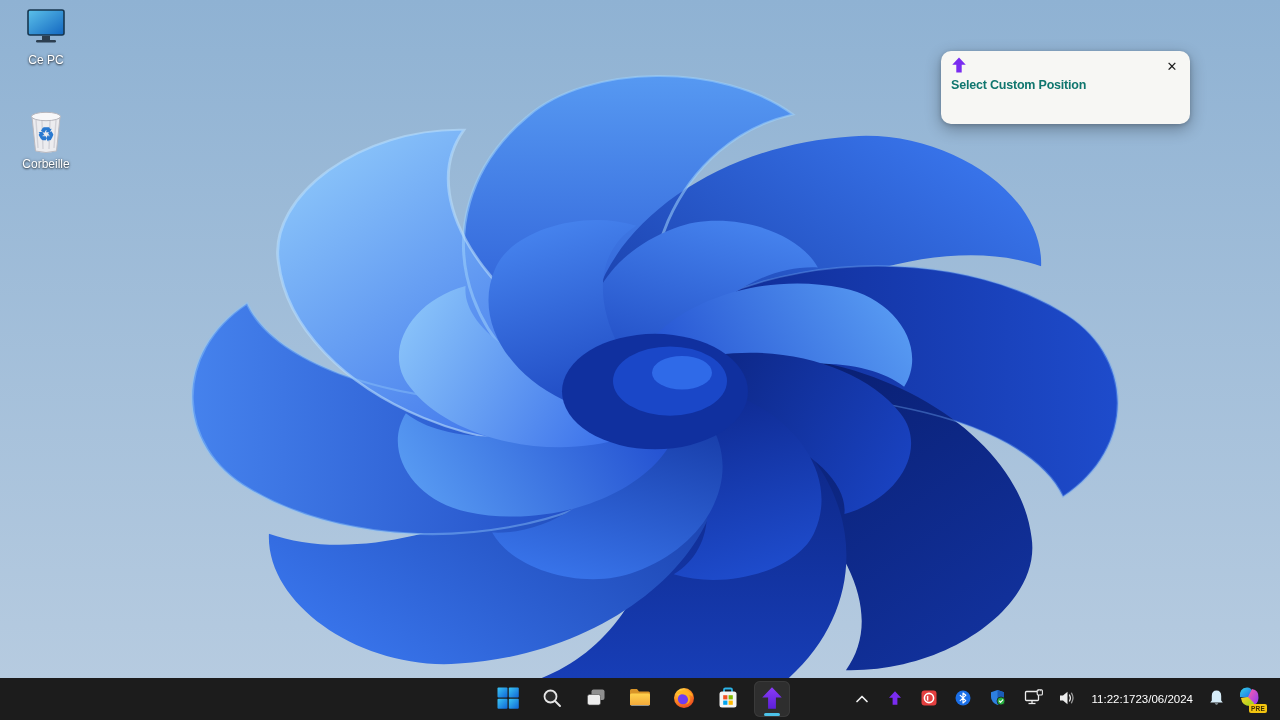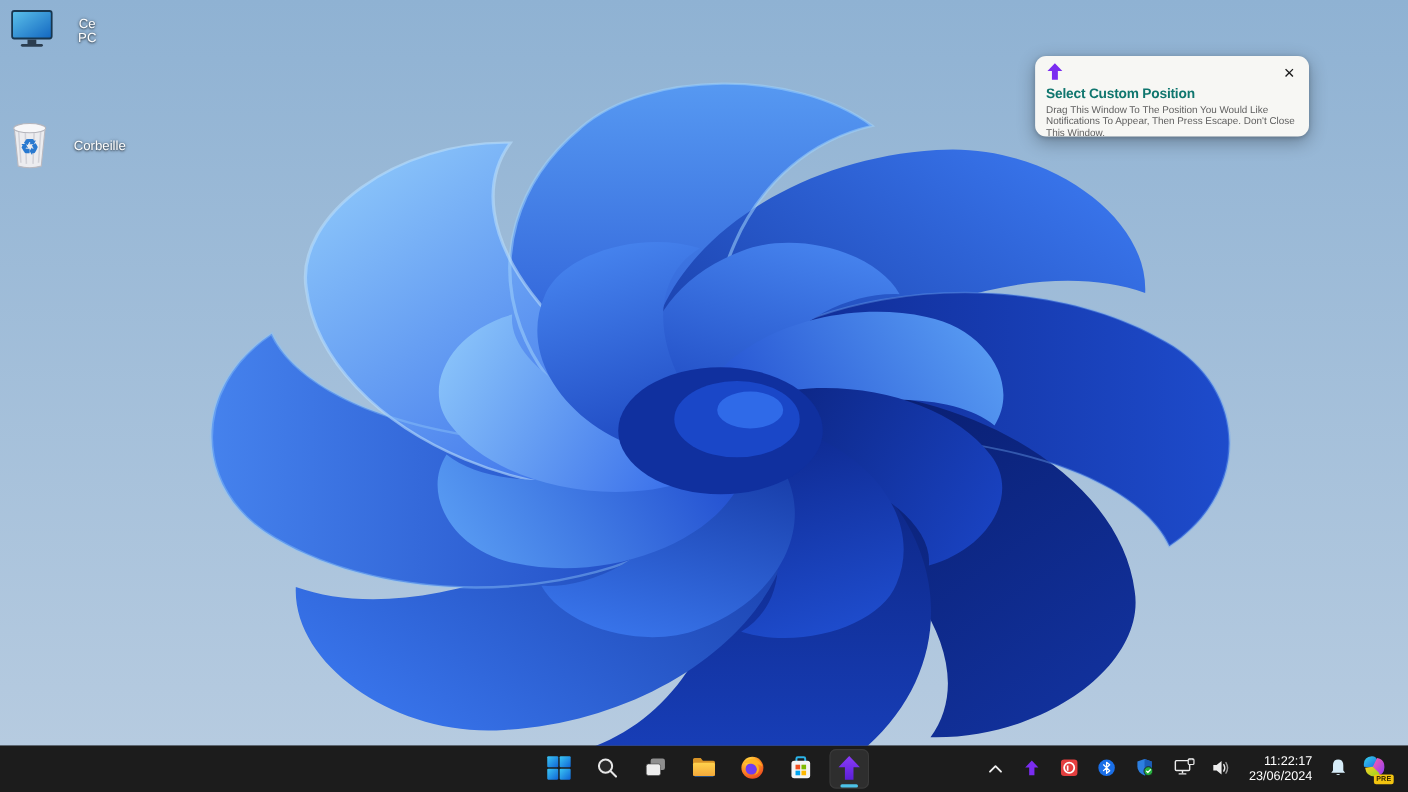--- a/index.html
+++ b/index.html
@@ -13,21 +13,21 @@
   }
   *{box-sizing:border-box;margin:0;padding:0;}
   html,body{width:1280px;height:720px;overflow:hidden;}
   body{position:relative;font-family:"Liberation Sans",sans-serif;background:#000;}
 
   
   .desktop{position:absolute;left:0;top:0;width:1280px;height:678px;overflow:hidden;}
   .desktop svg{display:block;}
 
   
-  .desk-icon{position:absolute;width:76px;display:flex;flex-direction:row;align-items:center;gap:21px;cursor:default;}
+  .desk-icon{position:absolute;width:76px;display:flex;flex-direction:column;align-items:center;gap:4px;cursor:default;}
   .desk-icon .glyph{width:44px;height:44px;display:grid;place-items:center;}
   .desk-icon .label{font-size:12px;color:#fff;text-shadow:0 1px 2px rgba(0,0,0,.65),0 0 3px rgba(0,0,0,.4);text-align:center;line-height:13px;}
   #icon-this-pc{left:8px;top:6px;}
   #icon-recycle{left:8px;top:110px;}
   .bin-glyph{position:relative;width:38px;height:44px;}
   .bin-glyph .recycle{position:absolute;left:50%;top:54%;transform:translate(-50%,-50%);font-size:19px;color:#2979d0;font-weight:bold;}
 
   
   .notif{position:absolute;left:941px;top:51px;width:249px;height:73px;background:var(--notification-bg);
     border-radius:10px;box-shadow:0 5px 16px rgba(0,0,0,.30),0 1px 4px rgba(0,0,0,.18);overflow:hidden;}
@@ -43,21 +43,21 @@
   .tb-btn{position:relative;width:36px;height:36px;border:none;background:transparent;border-radius:6px;
     display:grid;place-items:center;cursor:pointer;}
   .tb-btn.active{background:#2e2e2e;box-shadow:inset 0 0 0 1px #3a3a3a;}
   .tb-btn.active::after{content:"";position:absolute;bottom:1px;left:50%;transform:translateX(-50%);
     width:16px;height:3px;border-radius:2px;background:var(--active-indicator);}
 
   .tray{position:absolute;right:0;top:0;height:100%;display:flex;align-items:center;padding-right:14px;}
   .tray-btn{border:none;background:transparent;border-radius:4px;display:grid;place-items:center;cursor:pointer;
     height:32px;padding:0 7px;}
   .tray-gap{width:4px;}
-  .clock{display:flex;flex-direction:column;align-items:flex-end;justify-content:center;color:#fff;
+  .clock{display:flex;flex-direction:row;align-items:flex-end;justify-content:center;color:#fff;
     font-size:11.5px;line-height:14px;padding:0 8px;cursor:default;}
   .copilot-wrap{position:relative;width:34px;height:32px;display:grid;place-items:center;cursor:pointer;}
   .copilot-badge{position:absolute;right:-1px;bottom:2px;background:#f2c410;color:#3a2c00;font-size:6.5px;
     font-weight:700;padding:1px 2px;border-radius:2px;letter-spacing:.2px;}
 </style>
 </head>
 <body>
 
 <div class="desktop">
   <svg width="1280" height="678" viewBox="0 0 1280 678">
@@ -165,21 +165,20 @@
 </div>
 
 <div class="notif">
   <span class="n-arrow">
     <svg width="18" height="18" viewBox="0 0 24 24">
       <path d="M12 2 L21 11.5 H15.6 V22 H8.4 V11.5 H3 Z" fill="#7a2cf0"></path>
     </svg>
   </span>
   <button class="n-close">✕</button>
   <div class="n-title">Select Custom Position</div>
-  <div class="n-body">Drag This Window To The Position You Would Like Notifications To Appear, Then Press Escape. Don't Close This Window.</div>
 </div>
 
 <div class="taskbar">
 
   <div class="tb-center">
 
     <button class="tb-btn">
       <span>
         <svg width="24" height="24" viewBox="0 0 24 24">
           <defs>

